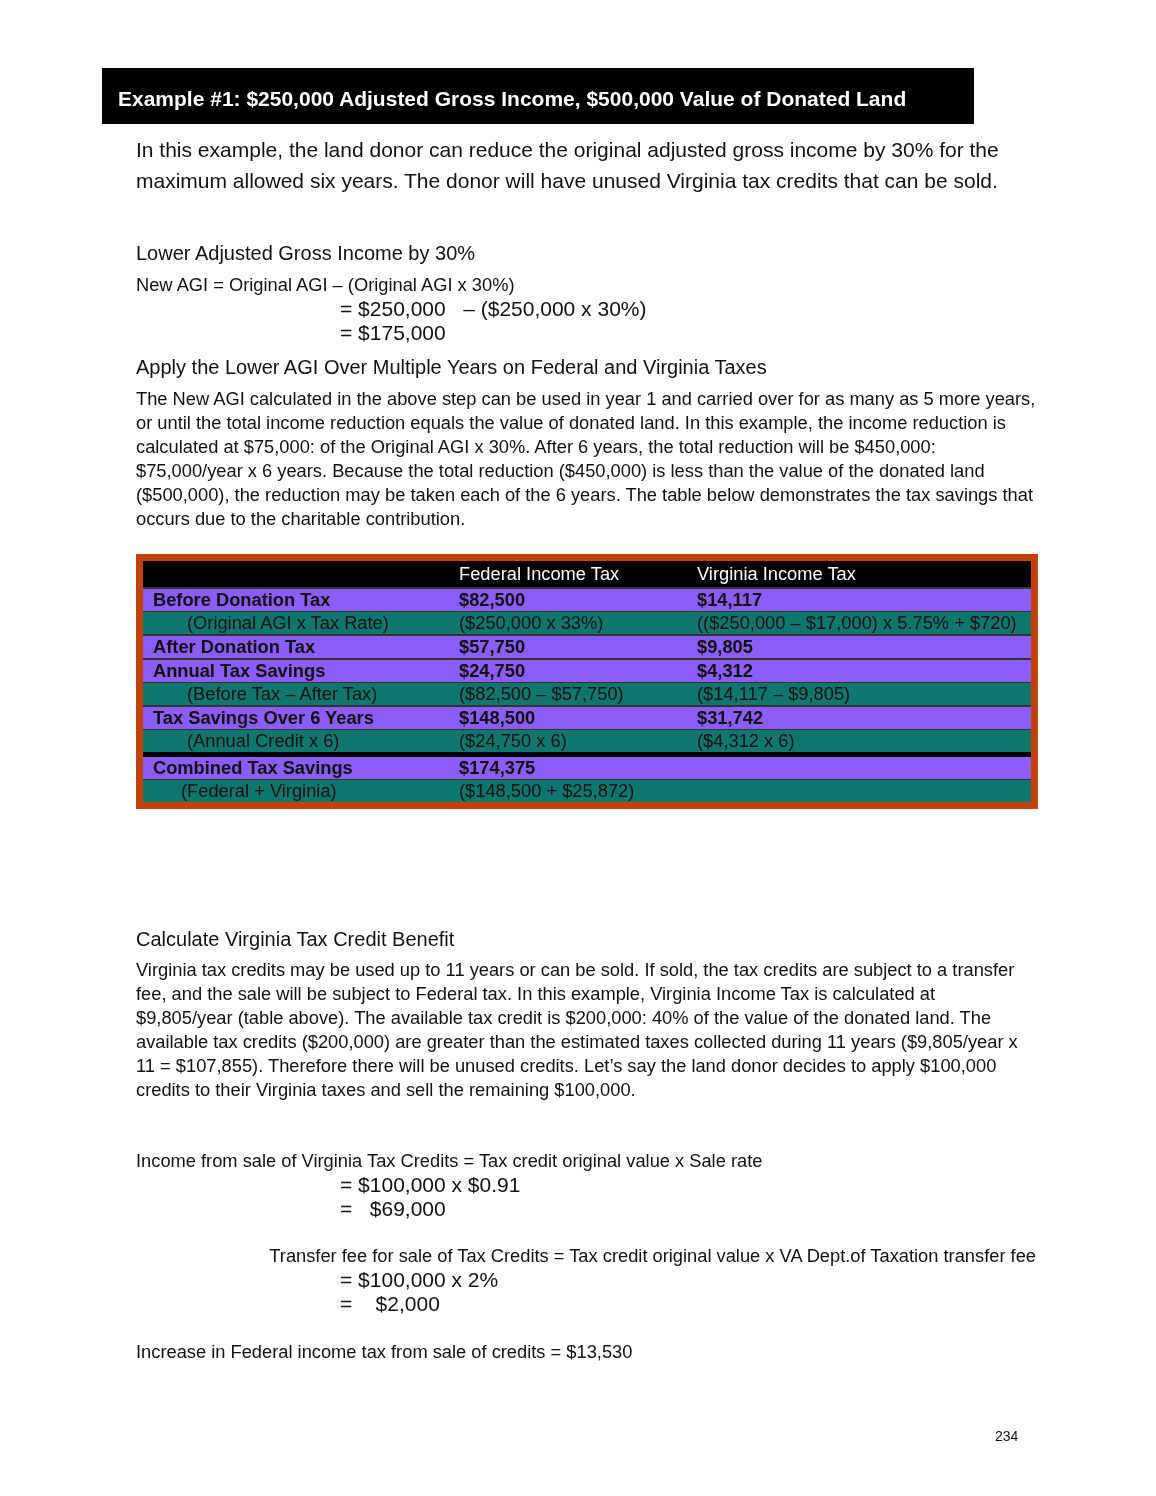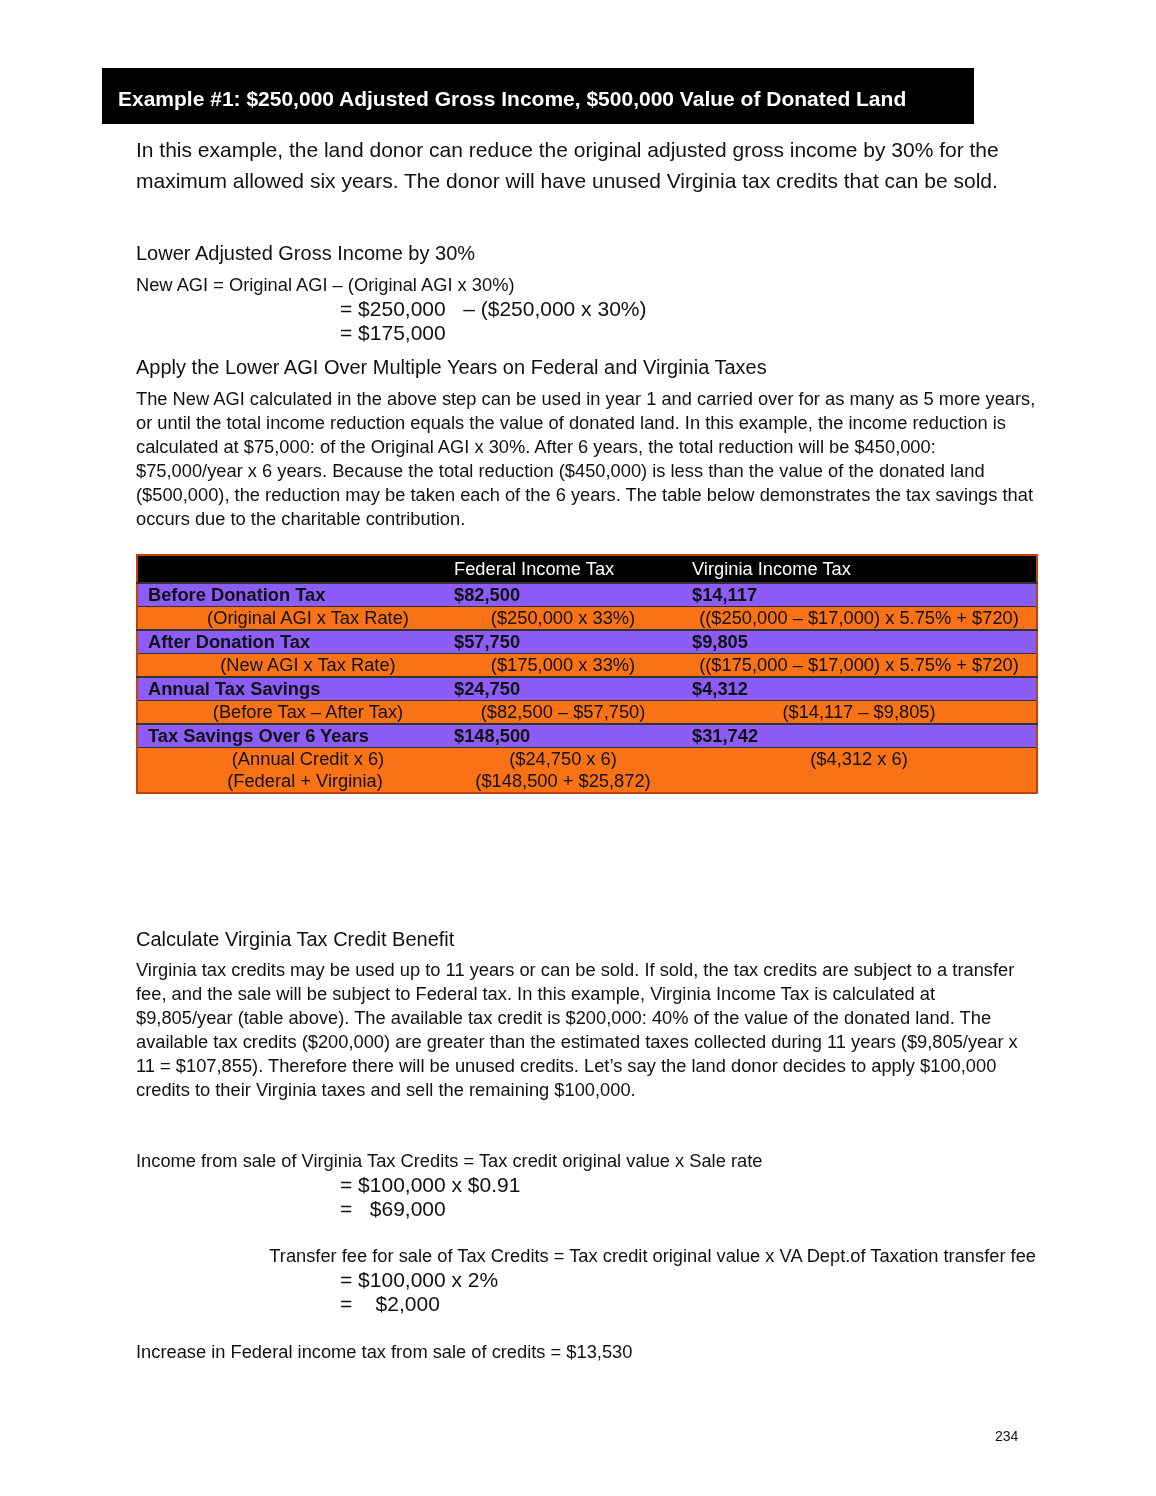--- a/index.html
+++ b/index.html
@@ -5,24 +5,24 @@
   html, body { margin:0; padding:0; background:#ffffff; }
   body { width:1156px; height:1496px; position:relative; font-family:"Liberation Sans", sans-serif; color:#111; }
   .banner { position:absolute; left:102px; top:68px; width:872px; height:56px; background:#000; color:#fff;
             font-weight:bold; font-size:21px; box-sizing:border-box; padding-left:16px; line-height:62px; }
   .intro { position:absolute; left:136px; top:134px; width:900px; font-size:21px; line-height:31px; }
   .h2 { position:absolute; left:136px; font-weight:normal; font-size:20px; }
   .p { position:absolute; left:136px; font-size:18.3px; line-height:24px; width:900px; }
   .indent { position:absolute; left:340px; font-size:21px; line-height:24px; white-space:pre; }
   table.tax { position:absolute; left:136px; top:554px; width:902px; border-collapse:collapse; font-size:18.3px; }
   table.tax td { padding:0 10px; line-height:22px; vertical-align:top; border-left:none; border-right:none; }
-  table.tax { border:2px solid #c2410c; }
+  table.tax { border:7px solid #c2410c; }
   tr.head td { background:#000; color:#fff; height:23px; line-height:26px; }
   tr.main td { background:#8b5cf6; font-weight:bold; border-top:2px solid #333; border-bottom:1px solid #333; }
-  tr.sub td { background:#f97316;text-align:center; }
+  tr.sub td { background:#0f766e; }
   tr.sub td.lab { padding-left:44px; }
   tr.thick td { border-top:5px solid #000; }
   td.c1 { width:286px; }
   td.c2 { width:218px; }
   .pagenum { position:absolute; left:995px; top:1428px; font-size:14px; }
 </style>
 </head>
 <body>
 
 <div class="banner">Example #1:  $250,000 Adjusted Gross Income, $500,000 Value of Donated Land</div>
@@ -52,44 +52,44 @@
   <tr class="sub">
     <td class="lab">(Original AGI x Tax Rate)</td>
     <td>($250,000 x 33%)</td>
     <td>(($250,000 – $17,000) x 5.75% + $720)</td>
   </tr>
   <tr class="main">
     <td>After Donation Tax</td>
     <td>$57,750</td>
     <td>$9,805</td>
   </tr>
-  <tr class="sub">
-    <td class="lab">(New AGI x Tax Rate)</td>
-    <td>($175,000 x 33%)</td>
-    <td>(($175,000 – $17,000) x 5.75% + $720)</td>
-  </tr>
   <tr class="main">
     <td>Annual Tax Savings</td>
     <td>$24,750</td>
     <td>$4,312</td>
   </tr>
   <tr class="sub">
     <td class="lab">(Before Tax – After Tax)</td>
     <td>($82,500 – $57,750)</td>
     <td>($14,117 – $9,805)</td>
   </tr>
   <tr class="main">
     <td>Tax Savings Over 6 Years</td>
     <td>$148,500</td>
     <td>$31,742</td>
   </tr>
   <tr class="sub">
     <td class="lab">(Annual Credit x 6)</td>
     <td>($24,750 x 6)</td>
     <td>($4,312 x 6)</td>
+  </tr>
+  <tr class="main thick">
+    <td>Combined Tax Savings</td>
+    <td> $174,375</td>
+    <td></td>
   </tr>
   <tr class="sub">
     <td class="lab" style="padding-left:38px;">(Federal + Virginia)</td>
     <td>($148,500 + $25,872)</td>
     <td></td>
   </tr>
 </tbody>
   </table>
 
 <div class="h2" style="top:928px;">Calculate Virginia Tax Credit Benefit</div>

